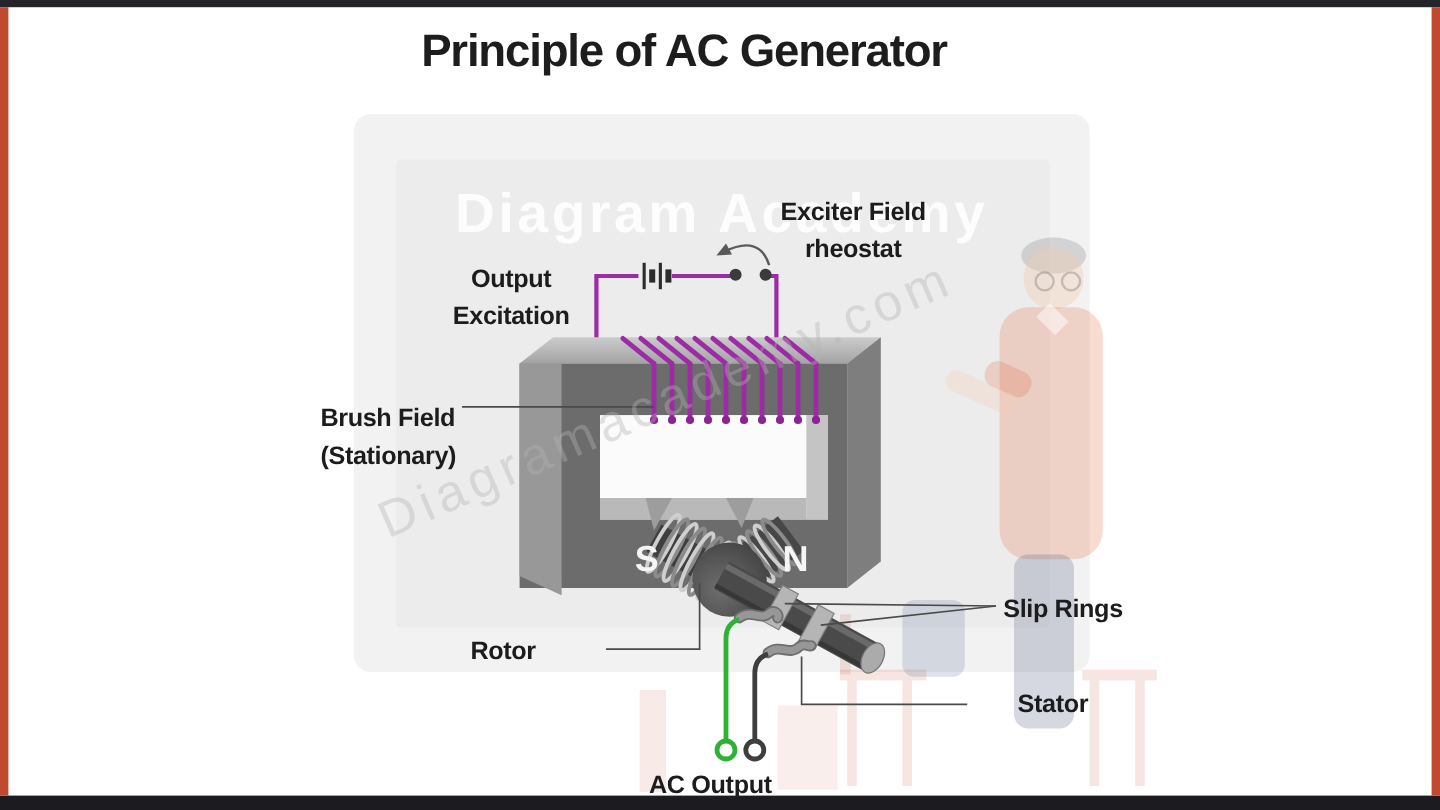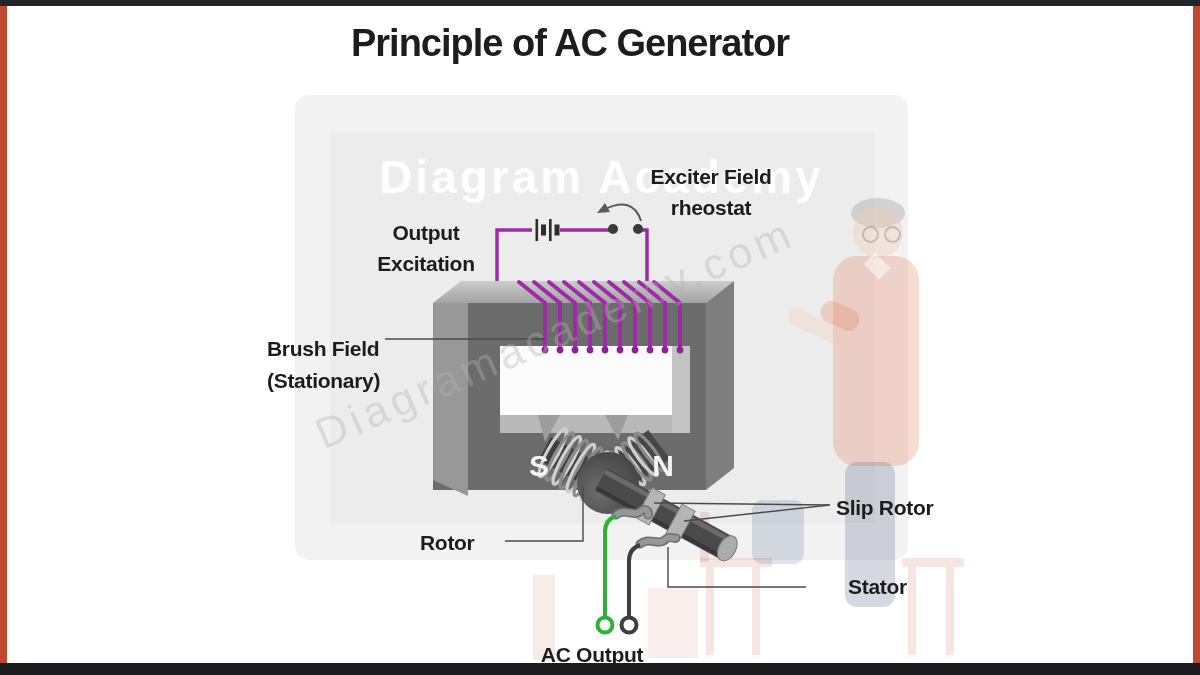--- a/index.html
+++ b/index.html
@@ -29,21 +29,21 @@
   
   .title{
     left:0;top:22px;width:1140px;text-align:center;
     font-size:38px;font-weight:800;letter-spacing:-1px;color:#1d1d1d;
   }
   .lbl{font-size:21px;font-weight:700;color:#1c1c1c;letter-spacing:-0.3px;line-height:31px;}
   .lbl-center{text-align:center;}
   .lbl-exciter{left:631px;top:161px;width:160px;}
   .lbl-field{left:346px;top:217px;width:160px;}
   .lbl-stator{left:267px;top:333px;width:200px;line-height:32px;}
-  .lbl-rotor{left:420px;top:527px;width:100px;}
+  .lbl-rotor{left:392px;top:527px;width:100px;}
   .lbl-slip{left:836px;top:492px;width:140px;}
   .lbl-brush{left:848px;top:571px;width:100px;}
   .lbl-acout{left:512px;top:639px;width:160px;text-align:center;}
   
   .faint{position:absolute;}
   .char-hair{left:851px;top:198px;width:54px;height:30px;border-radius:50%;background:rgba(140,140,140,.30);}
   .char-head{left:853px;top:206px;width:50px;height:52px;border-radius:50%;background:rgba(243,205,180,.40);}
   .char-glass1{left:862px;top:226px;width:13px;height:13px;border-radius:50%;border:2px solid rgba(110,110,110,.35);}
   .char-glass2{left:884px;top:226px;width:13px;height:13px;border-radius:50%;border:2px solid rgba(110,110,110,.35);}
   .char-body{left:833px;top:256px;width:86px;height:210px;border-radius:24px;background:rgba(228,116,78,.26);}
@@ -244,21 +244,21 @@
     <div>Output</div>
     <div>Excitation</div>
   </div>
 
   <div class="abs lbl lbl-stator">
     <div>Brush Field</div>
     <div>(Stationary)</div>
   </div>
 
   <div class="abs lbl lbl-rotor">Rotor</div>
-  <div class="abs lbl lbl-slip">Slip Rotor</div>
+  <div class="abs lbl lbl-slip">Slip Rings</div>
   <div class="abs lbl lbl-brush">Stator</div>
   <div class="abs lbl lbl-acout">AC Output</div>
 
   <div class="abs bar-top"></div>
   <div class="abs bar-bottom"></div>
   <div class="abs bar-left"></div>
   <div class="abs bar-right"></div>
 
 </div>
 

